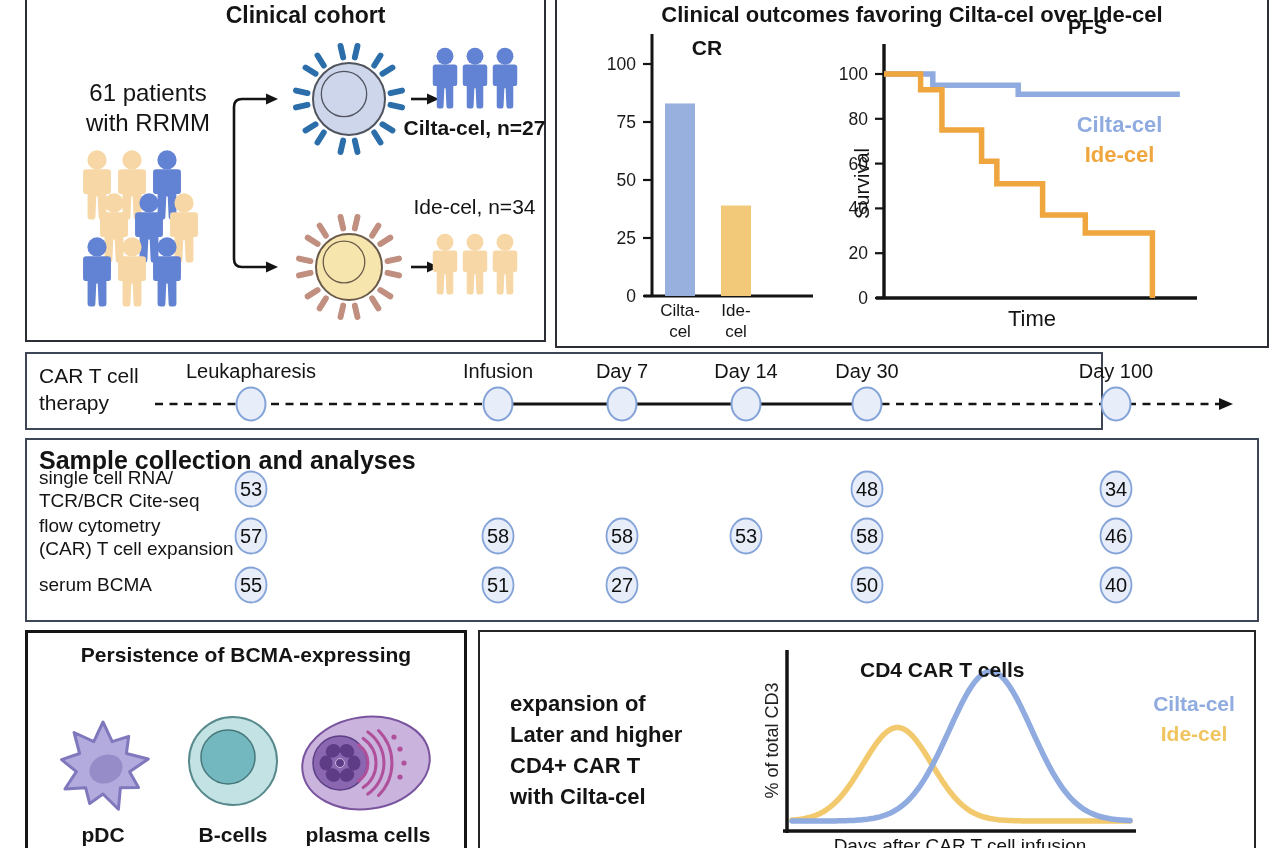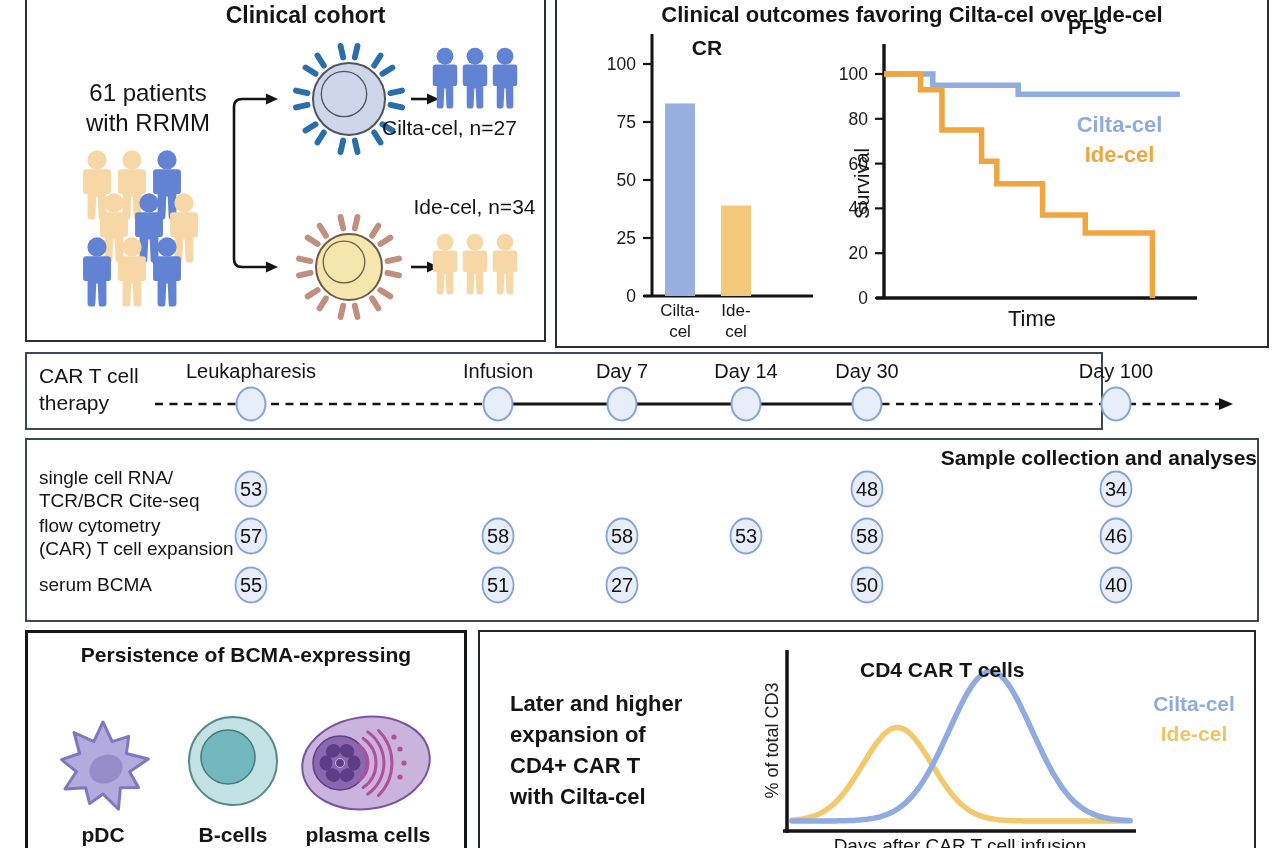--- a/index.html
+++ b/index.html
@@ -11,38 +11,38 @@
   
   #panel-cohort{left:25px;top:-8px;width:521px;height:350px;border:2px solid #2b2e34}
   #panel-outcomes{left:555px;top:-8px;width:714px;height:356px;border:2px solid #2b2e34}
   #panel-timeline{left:25px;top:352px;width:1078px;height:78px;border:2px solid #3e4757}
   #panel-samples{left:25px;top:438px;width:1234px;height:184px;border:2px solid #3e4757}
   #panel-persistence{left:25px;top:630px;width:442px;height:230px;border:3px solid #141517}
   #panel-expansion{left:478px;top:630px;width:778px;height:230px;border:2.5px solid #232527}
   
   #cohort-title{left:40px;right:0;top:8px;text-align:center;font-size:23px;font-weight:700}
   #cohort-patients{left:26px;top:84px;width:190px;text-align:center;font-size:24px;font-weight:500;line-height:30px}
-  #arm1-label{left:355px;top:122px;width:185px;text-align:left;font-size:21px;font-weight:400}
+  #arm1-label{left:355px;top:122px;width:185px;text-align:center;font-size:21px;font-weight:700}
   #arm2-label{left:355px;top:201px;width:185px;text-align:center;font-size:21px;font-weight:500}
   
   #outcomes-title{left:0;right:0;top:8px;text-align:center;font-size:22px;font-weight:700}
   #cr-title{left:105px;top:42px;width:90px;text-align:center;font-size:21px;font-weight:700}
   .cr-cat{top:306px;width:60px;text-align:center;font-size:17px;line-height:21px;white-space:normal}
   #cr-cat-0{left:93px}  #cr-cat-1{left:149px}
   #pfs-title{left:460px;top:22px;width:90px;text-align:right;font-size:20px;font-weight:700}
   #pfs-ylabel{left:240px;top:178px;width:130px;text-align:center;font-size:20px;font-weight:500;
               transform:rotate(-90deg)}
   #pfs-xlabel{left:430px;top:312px;width:90px;text-align:center;font-size:22px;font-weight:400}
   #pfs-legend-0{left:505px;top:118px;width:115px;text-align:center;font-size:22px;font-weight:700;color:#8fabdf}
   #pfs-legend-1{left:505px;top:148px;width:115px;text-align:center;font-size:22px;font-weight:700;color:#f0a63e}
   
   #tl-label{left:12px;top:8px;font-size:21px;font-weight:500;line-height:27px}
   .tl-point{position:absolute;top:6px;transform:translateX(-50%);font-size:20px;font-weight:500;white-space:nowrap}
   
-  #samples-title{left:12px;right:0;top:6px;text-align:right;font-size:21px;font-weight:700}
+  #samples-title{left:12px;right:0;top:6px;text-align:left;font-size:25px;font-weight:700}
   .srow-label{position:absolute;left:12px;font-size:19px;line-height:23px;font-weight:500;white-space:nowrap}
   #srow-0{top:26px} #srow-1{top:74px} #srow-2{top:133px}
   
   #pers-title{left:0;right:0;top:8px;text-align:center;font-size:21px;font-weight:700;line-height:27px}
   .cell-label{position:absolute;top:190px;text-align:center;font-size:21px;font-weight:700}
   #cl-0{left:25px;width:100px} #cl-1{left:153px;width:104px} #cl-2{left:268px;width:144px}
   
   #exp-text{left:30px;top:56px;font-size:22px;font-weight:700;line-height:31px}
   #cd4-title{left:380px;top:26px;width:210px;text-align:left;font-size:21px;font-weight:700}
   #cd4-ylabel{left:227px;top:98px;width:130px;text-align:center;font-size:18px;font-weight:500;
@@ -424,22 +424,22 @@
 </section>
 
 <section id="panel-expansion">
   <svg id="svg-cd4" width="774" height="226">
       <line x1="307" y1="18" x2="307" y2="201" stroke="#141414" stroke-width="3.5"></line>
       <line x1="303" y1="199" x2="656" y2="199" stroke="#141414" stroke-width="3.5"></line>
       <path d="M312,188.1L314,188.0L316,187.8L318,187.5L320,187.3L322,187.0L324,186.6L326,186.2L328,185.7L330,185.2L332,184.6L334,184.0L336,183.2L338,182.4L340,181.5L342,180.4L344,179.3L346,178.0L348,176.6L350,175.1L352,173.5L354,171.7L356,169.8L358,167.8L360,165.6L362,163.2L364,160.8L366,158.2L368,155.5L370,152.6L372,149.7L374,146.6L376,143.5L378,140.3L380,137.0L382,133.8L384,130.5L386,127.2L388,124.0L390,120.8L392,117.7L394,114.7L396,111.9L398,109.2L400,106.7L402,104.4L404,102.3L406,100.5L408,98.9L410,97.6L412,96.6L414,96.0L416,95.6L418,95.5L420,95.8L422,96.3L424,97.2L426,98.4L428,99.8L430,101.5L432,103.5L434,105.7L436,108.1L438,110.8L440,113.6L442,116.5L444,119.5L446,122.7L448,125.9L450,129.2L452,132.5L454,135.7L456,139.0L458,142.2L460,145.4L462,148.5L464,151.4L466,154.3L468,157.1L470,159.8L472,162.3L474,164.7L476,166.9L478,169.0L480,171.0L482,172.8L484,174.5L486,176.1L488,177.5L490,178.8L492,180.0L494,181.1L496,182.0L498,182.9L500,183.7L502,184.4L504,185.0L506,185.5L508,186.0L510,186.5L512,186.8L514,187.1L516,187.4L518,187.7L520,187.9L522,188.1L524,188.2L526,188.3L528,188.5L530,188.5L532,188.6L534,188.7L536,188.7L538,188.8L540,188.8L542,188.9L544,188.9L546,188.9L548,188.9L550,188.9L552,189.0L554,189.0L556,189.0L558,189.0L560,189.0L562,189.0L564,189.0L566,189.0L568,189.0L570,189.0L572,189.0L574,189.0L576,189.0L578,189.0L580,189.0L582,189.0L584,189.0L586,189.0L588,189.0L590,189.0L592,189.0L594,189.0L596,189.0L598,189.0L600,189.0L602,189.0L604,189.0L606,189.0L608,189.0L610,189.0L612,189.0L614,189.0L616,189.0L618,189.0L620,189.0L622,189.0L624,189.0L626,189.0L628,189.0L630,189.0L632,189.0L634,189.0L636,189.0L638,189.0L640,189.0L642,189.0L644,189.0L646,189.0L648,189.0L650,189.0" fill="none" stroke="#f2c96d" stroke-width="5.5" stroke-linecap="round"></path>
       <path d="M312,189.0L314,189.0L316,189.0L318,189.0L320,189.0L322,189.0L324,189.0L326,189.0L328,189.0L330,189.0L332,189.0L334,189.0L336,189.0L338,189.0L340,189.0L342,189.0L344,189.0L346,188.9L348,188.9L350,188.9L352,188.9L354,188.9L356,188.9L358,188.8L360,188.8L362,188.8L364,188.7L366,188.7L368,188.6L370,188.5L372,188.4L374,188.4L376,188.2L378,188.1L380,188.0L382,187.8L384,187.6L386,187.4L388,187.1L390,186.8L392,186.5L394,186.2L396,185.7L398,185.3L400,184.8L402,184.2L404,183.5L406,182.8L408,182.0L410,181.2L412,180.2L414,179.1L416,178.0L418,176.7L420,175.3L422,173.8L424,172.2L426,170.4L428,168.5L430,166.5L432,164.3L434,161.9L436,159.4L438,156.8L440,154.0L442,151.0L444,147.9L446,144.6L448,141.2L450,137.7L452,134.0L454,130.1L456,126.2L458,122.2L460,118.0L462,113.8L464,109.5L466,105.2L468,100.8L470,96.4L472,92.0L474,87.7L476,83.4L478,79.2L480,75.1L482,71.1L484,67.2L486,63.5L488,60.0L490,56.7L492,53.7L494,50.9L496,48.4L498,46.1L500,44.2L502,42.6L504,41.3L506,40.3L508,39.7L510,39.4L512,39.5L514,39.9L516,40.7L518,41.8L520,43.2L522,45.0L524,47.1L526,49.5L528,52.1L530,55.0L532,58.2L534,61.6L536,65.2L538,68.9L540,72.8L542,76.9L544,81.1L546,85.3L548,89.6L550,94.0L552,98.4L554,102.8L556,107.1L558,111.4L560,115.7L562,119.9L564,124.0L566,128.0L568,131.9L570,135.6L572,139.3L574,142.8L576,146.1L578,149.3L580,152.4L582,155.3L584,158.0L586,160.6L588,163.0L590,165.3L592,167.4L594,169.4L596,171.2L598,172.9L600,174.5L602,176.0L604,177.3L606,178.5L608,179.6L610,180.6L612,181.6L614,182.4L616,183.2L618,183.8L620,184.5L622,185.0L624,185.5L626,185.9L628,186.3L630,186.7L632,187.0L634,187.2L636,187.5L638,187.7L640,187.9L642,188.0L644,188.2L646,188.3L648,188.4L650,188.5" fill="none" stroke="#8fabdf" stroke-width="5.5" stroke-linecap="round"></path>
     </svg>
   <div class="txt" id="exp-text">
+    <div>expansion of</div>
     <div>Later and higher</div>
-    <div>expansion of</div>
     <div>CD4+ CAR T</div>
     <div>with Cilta-cel</div>
   </div>
   <div class="txt" id="cd4-title">CD4 CAR T cells</div>
   <div class="txt" id="cd4-ylabel">% of total CD3</div>
   <div class="txt" id="cd4-xlabel">Days after CAR T cell infusion</div>
   <div class="txt" id="cd4-legend-0">Cilta-cel</div>
   <div class="txt" id="cd4-legend-1">Ide-cel</div>
 </section>
 

